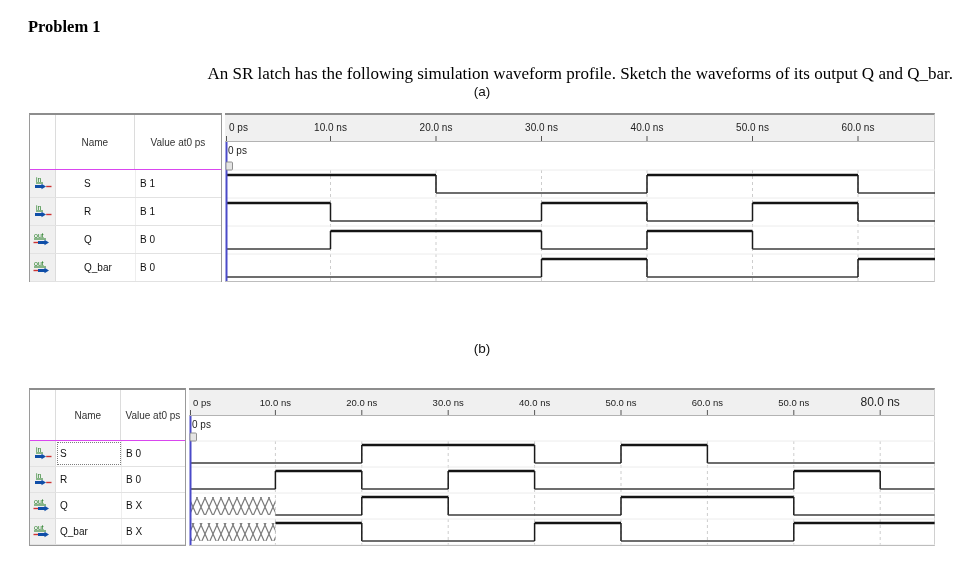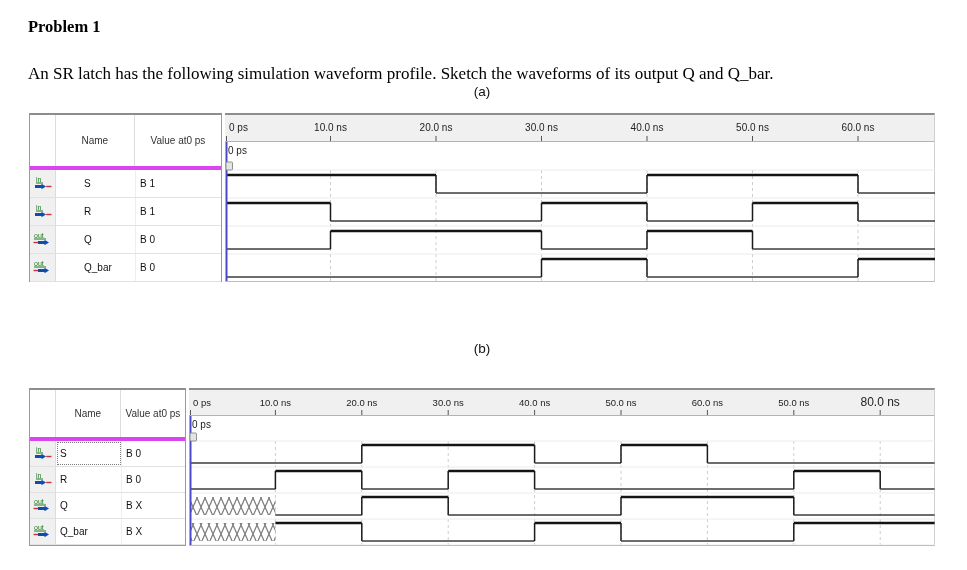--- a/index.html
+++ b/index.html
@@ -2,29 +2,29 @@
 <html><head>
 <meta charset="utf-8">
 <style>
   html,body{margin:0;padding:0;}
   body{
     width:967px;height:570px;position:relative;background:#ffffff;
     font-family:"Liberation Serif",serif;overflow:hidden;
   }
   .abs{position:absolute;}
   .doc-title{left:28px;top:6px;font-size:16.5px;font-weight:bold;color:#000;}
-  .doc-statement{left:28px;top:47px;width:925px;font-size:17px;color:#000;}
+  .doc-statement{left:28px;top:47px;width:925px;font-size:17px;color:#000;text-align:right;}
   .panel-label{left:29px;width:906px;text-align:center;
     font-family:"Liberation Sans",sans-serif;font-size:13.5px;color:#111;}
   .sim-panel{left:29px;width:906px;}
   .sigtable{
     position:absolute;left:0;top:0;background:#fff;box-sizing:border-box;
     border:1px solid #9a9a9a;border-top:2px solid #8d8d8d;
   }
-  .thead{display:flex;box-sizing:border-box;border-bottom:4px solid #d946ef;}
+  .thead{display:flex;box-sizing:border-box;border-bottom:1px solid #d946ef;}
   .th{font-family:"Liberation Sans",sans-serif;font-size:10px;color:#333;
     display:flex;align-items:center;justify-content:center;box-sizing:border-box;}
   .icon-th{border-right:1px solid #dcdcdc;}
   .name-th{border-right:1px solid #dcdcdc;}
   .value-th{flex-direction:row;line-height:1.3;text-align:center;}
   .trow{display:flex;box-sizing:border-box;border-bottom:1px solid #e2e2e2;}
   .td{box-sizing:border-box;display:flex;align-items:center;
     font-family:"Liberation Sans",sans-serif;font-size:10px;color:#111;}
   .icon-td{background:#f0f0f0;border-right:1px solid #dcdcdc;justify-content:center;}
   .name-td{border-right:1px solid #eeeeee;}

